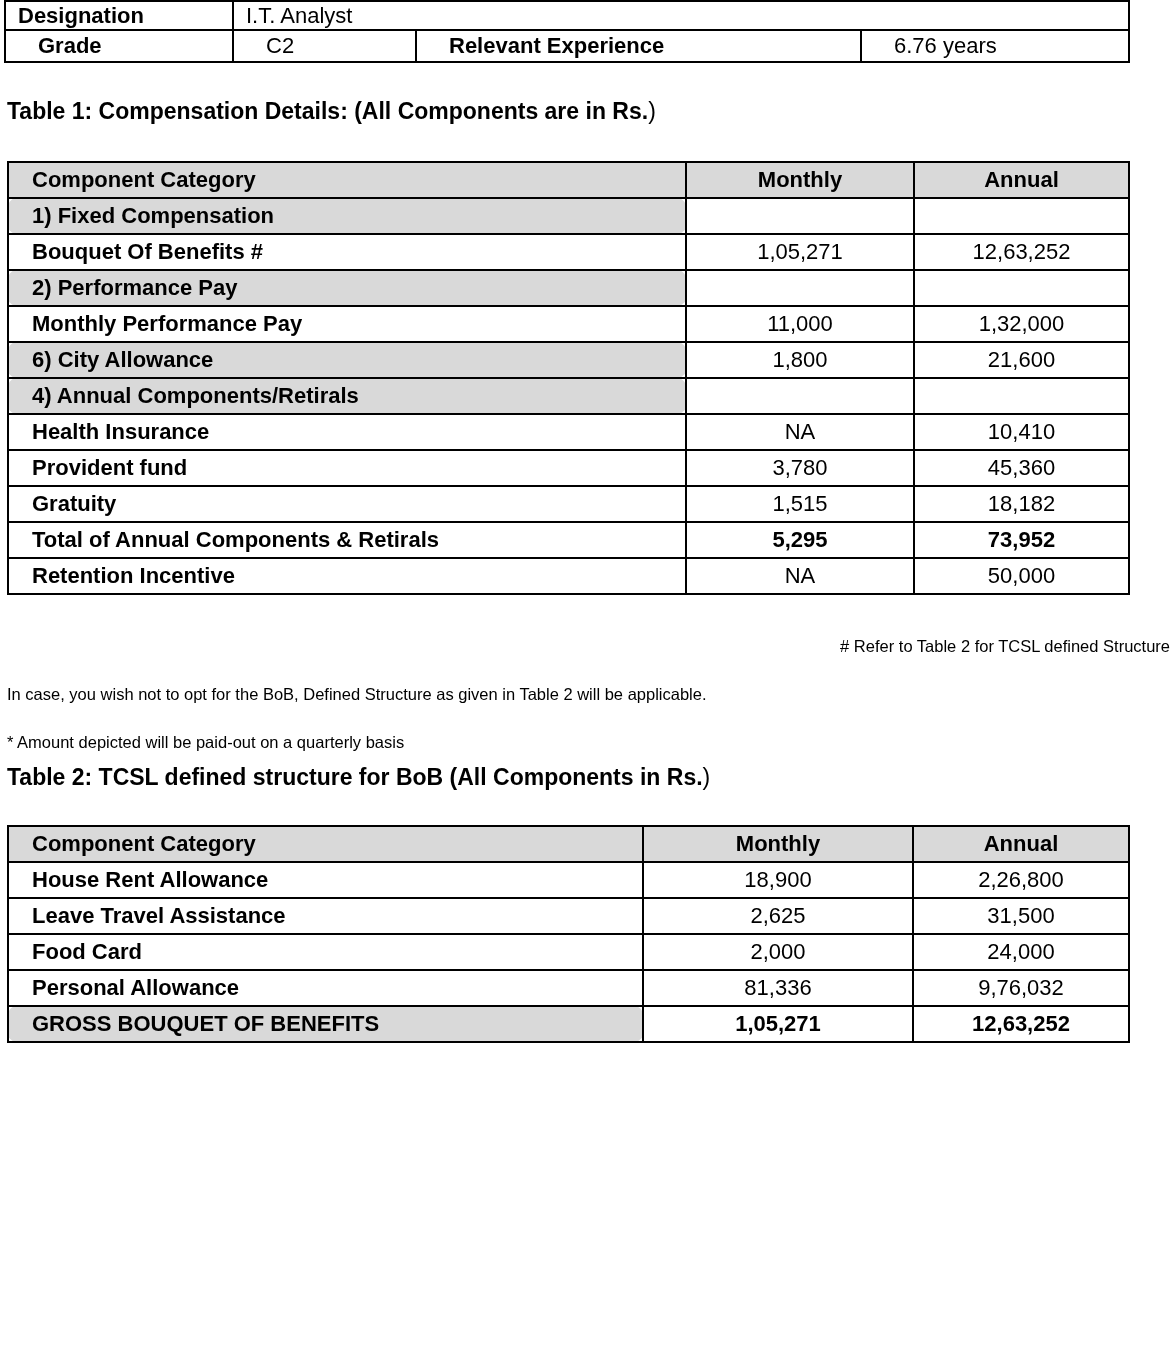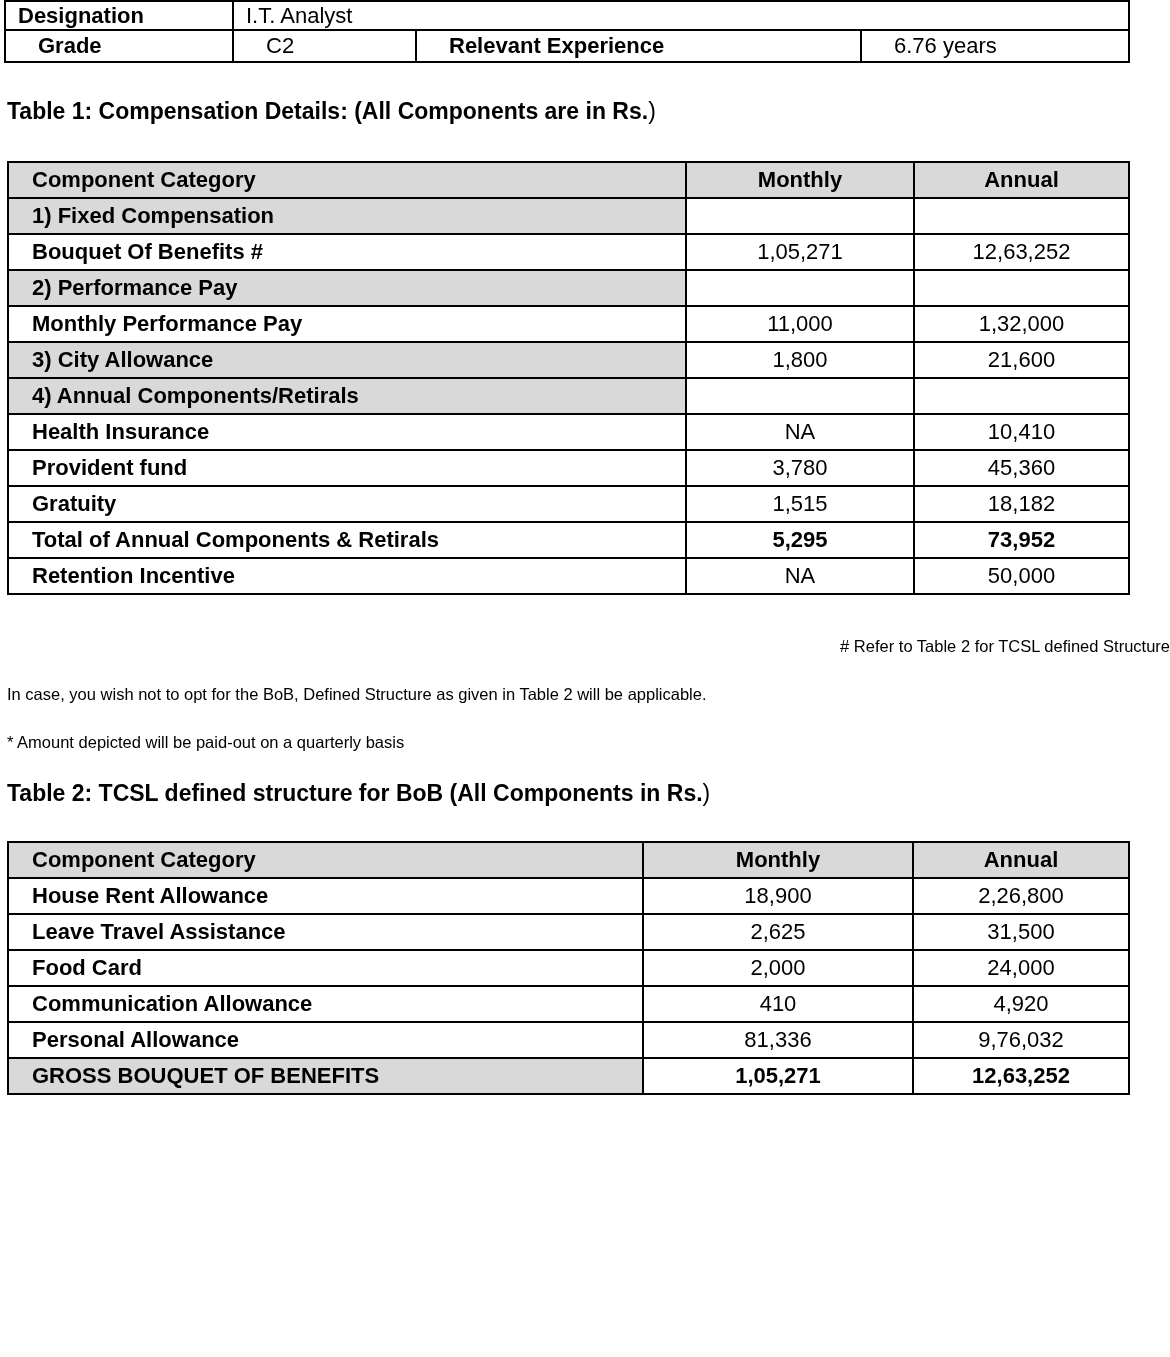--- a/index.html
+++ b/index.html
@@ -46,41 +46,41 @@
   
   .doc-title {
     font-size: 23px;
     font-weight: bold;
     line-height: 30px;
     margin-left: 7px;
     white-space: nowrap;
   }
   .doc-title .paren { font-weight: normal; }
   .title-1 { margin-top: 33px; }
-  .title-2 { margin-top: 26px; }
+  .title-2 { margin-top: 10px; }
   
   .comp-table {
     margin-left: 7px;
   }
   .comp-table td { height: 34px; }
   .comp-table .lbl {
     font-weight: bold;
     text-align: left;
     padding-left: 23px;
   }
   .comp-table .val {
     font-weight: normal;
     text-align: center;
   }
   .comp-table .hdr {
     font-weight: bold;
     background: #d9d9d9;
   }
   .comp-table .hdr.c { text-align: center; }
-  .comp-table .gray { background: #d9d9d9; }
+  .comp-table .gray { background: #d9d9d9; border-radius: 9px; }
   .comp-table .b { font-weight: bold; }
   .table-1 { margin-top: 35px; }
   .table-2 { margin-top: 33px; }
   
   .note {
     font-size: 16.5px;
     line-height: 20px;
     font-weight: normal;
     margin-left: 7px;
     white-space: nowrap;
@@ -141,21 +141,21 @@
     <td class="lbl gray">2) Performance Pay</td>
     <td class="val"></td>
     <td class="val"></td>
   </tr>
   <tr>
     <td class="lbl">Monthly Performance Pay</td>
     <td class="val">11,000</td>
     <td class="val">1,32,000</td>
   </tr>
   <tr>
-    <td class="lbl gray">3) City Allowance</td>
+    <td class="lbl gray">6) City Allowance</td>
     <td class="val">1,800</td>
     <td class="val">21,600</td>
   </tr>
   <tr>
     <td class="lbl gray">4) Annual Components/Retirals</td>
     <td class="val"></td>
     <td class="val"></td>
   </tr>
   <tr>
     <td class="lbl">Health Insurance</td>
@@ -212,25 +212,20 @@
     <td class="lbl">Leave Travel Assistance</td>
     <td class="val">2,625</td>
     <td class="val">31,500</td>
   </tr>
   <tr>
     <td class="lbl">Food Card</td>
     <td class="val">2,000</td>
     <td class="val">24,000</td>
   </tr>
   <tr>
-    <td class="lbl">Communication Allowance</td>
-    <td class="val">410</td>
-    <td class="val">4,920</td>
-  </tr>
-  <tr>
     <td class="lbl">Personal Allowance</td>
     <td class="val">81,336</td>
     <td class="val">9,76,032</td>
   </tr>
   <tr>
     <td class="lbl gray">GROSS BOUQUET OF BENEFITS</td>
     <td class="val b">1,05,271</td>
     <td class="val b">12,63,252</td>
   </tr>
 </tbody>

